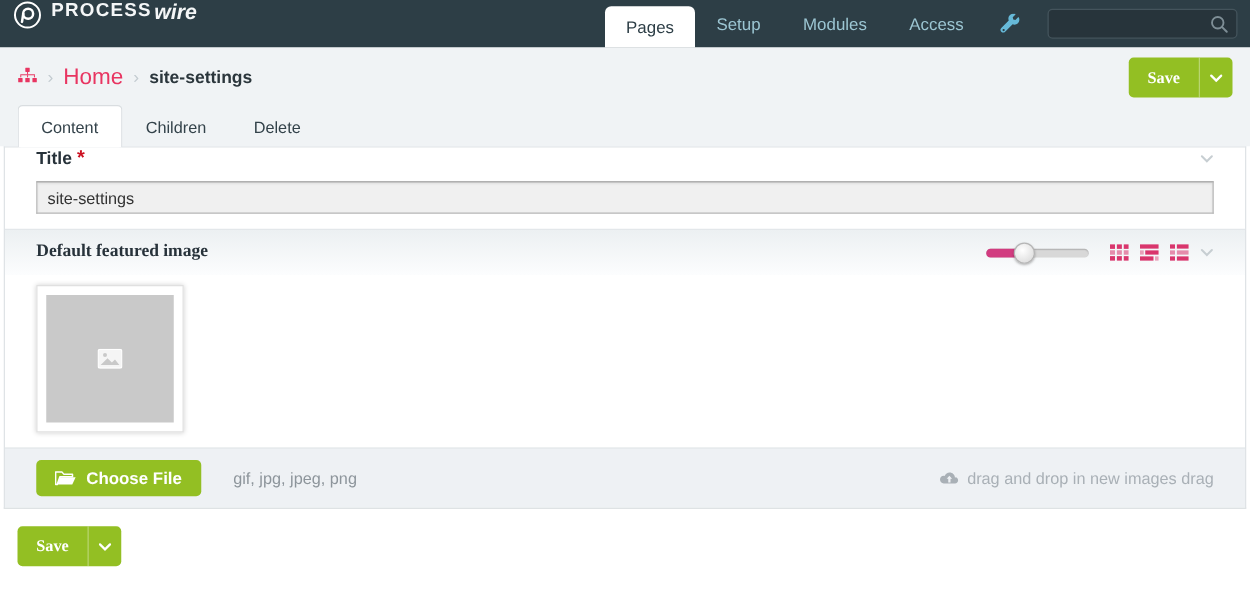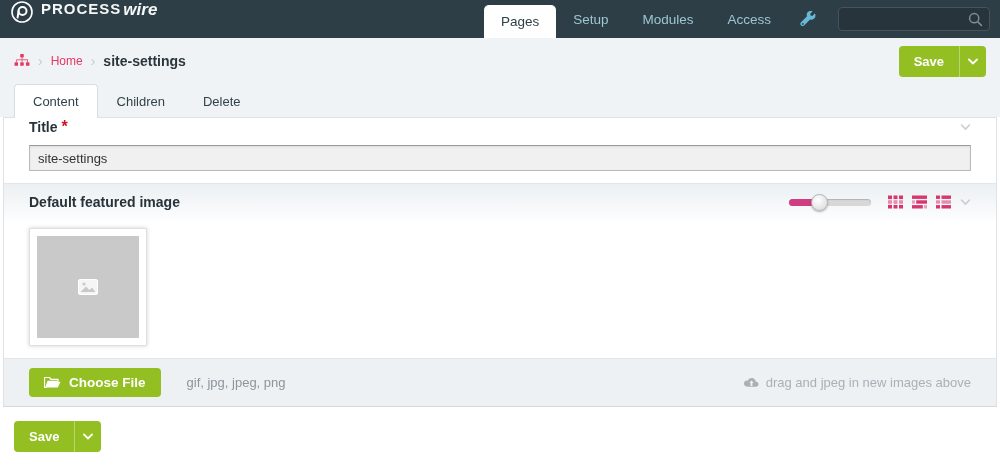--- a/index.html
+++ b/index.html
@@ -15,43 +15,43 @@
   .topnav-item { color:#9cc6d3; font-size:13.5px; padding:0 17px; display:flex; align-items:center; cursor:pointer; }
   .topnav-item.active { background:#fff; color:#2d3e46; border-radius:5px 5px 0 0; margin-top:5px; padding:0 17px; display:flex; align-items:center; }
   .wrench-wrap { display:flex; align-items:center; padding:0 12px; cursor:pointer; }
   .searchbox { align-self:center; margin:0 10px 0 10px; width:152px; height:24px; background:#27343b; border:1px solid #44545c; border-radius:4px; position:relative; }
   .searchbox input { width:100%; height:100%; background:transparent; border:none; outline:none; color:#cfd8dc; font-size:12px; padding:0 24px 0 8px; }
   .searchbox .mag { position:absolute; right:6px; top:4px; }
 
   
   .crumbbar { height:46px; background:#f0f3f5; display:flex; align-items:center; padding:0 14px; position:relative; }
   .crumb-sep { color:#c3cbd0; margin:0 8px; font-size:14px; }
-  .crumb-home { color:#e83561; font-size:12px; text-decoration:none; cursor:pointer; }
+  .crumb-home { color:#e83561; font-size:18px; text-decoration:none; cursor:pointer; }
   .crumb-current { color:#2b363c; font-size:14px; font-weight:bold; }
   .save-btn { position:absolute; right:14px; top:8px; }
 
-  .pw-btn { display:inline-flex; align-items:stretch; background:#93bf23; border-radius:4px; color:#fff; font-weight:bold; font-size:13px; cursor:pointer; overflow:hidden; }
+  .pw-btn { display:inline-flex; align-items:stretch; background:#93bf23; border-radius:4px; color:#fff; font-weight:bold; font-size:13px; cursor:pointer; overflow:hidden;font-family:Liberation Serif, serif; }
   .pw-btn .btn-main { padding:8px 15px; }
   .pw-btn .btn-caret { padding:8px 8px; border-left:1px solid rgba(255,255,255,0.35); display:flex; align-items:center; }
 
   
   .tabrow { height:33px; background:#f0f3f5; display:flex; align-items:flex-start; padding-left:14px; position:relative; z-index:2; }
   .tab { font-size:13px; color:#33424a; padding:9px 18px; cursor:pointer; border:1px solid transparent; border-bottom:none; }
   .tab.active { background:#fff; border-color:#d9dde0; border-radius:4px 4px 0 0; margin-bottom:-1px; }
 
   
   .panel { margin:0 3px; background:#fff; border:1px solid #dfe3e6; border-bottom-color:#d4d9dc; position:relative; z-index:1; }
 
   .title-section { padding:0 25px 12px; border-bottom:1px solid #e3e7ea; }
   .field-head { display:flex; align-items:center; justify-content:space-between; }
   .field-label { font-size:14px; font-weight:bold; color:#27323a; }
   .req { color:#cc1122; font-weight:bold; margin-left:4px; }
   .text-input { margin-top:9px; width:100%; height:26px; background:#f0f0f0; border:1px solid #b9b9b9; border-top-color:#9a9a9a; padding:4px 8px; font-size:13px; color:#333; font-family:"Liberation Sans", sans-serif; box-shadow: inset 0 1px 2px rgba(0,0,0,0.08); }
 
-  .img-header { padding:10px 25px; background:linear-gradient(#ecf0f2, #fcfdfe); display:flex; align-items:center; }
+  .img-header { padding:10px 25px; background:linear-gradient(#ecf0f2, #fcfdfe); display:flex; align-items:center;font-family:Liberation Serif, serif; }
   .img-controls { margin-left:auto; display:flex; align-items:center; gap:9px; }
 
   .slider { width:82px; height:7px; background:#d8d8d8; border-radius:4px; position:relative; box-shadow: inset 0 1px 1px rgba(0,0,0,0.18); margin-right:8px; cursor:pointer; }
   .slider-fill { position:absolute; left:0; top:0; height:7px; background:#d23c80; border-radius:4px 0 0 4px; }
   .slider-knob { position:absolute; top:-5px; width:17px; height:17px; border-radius:50%; background:radial-gradient(circle at 40% 35%, #ffffff, #d6d6d6); border:1px solid #b5b5b5; box-shadow:0 1px 2px rgba(0,0,0,0.3); }
 
   .view-icon { cursor:pointer; display:flex; align-items:center; }
 
   .img-body { padding:8px 25px 12px; }
   .thumb-card { width:118px; height:118px; background:#fff; border:1px solid #e0e0e0; box-shadow:0 0 4px rgba(0,0,0,0.18); padding:7px; cursor:pointer; }
@@ -244,21 +244,21 @@
         <span>Choose File</span>
       </div>
       <span class="types-txt">gif, jpg, jpeg, png</span>
       <span class="drop-hint">
         <span style="display:flex;">
           <svg width="16" height="12" viewBox="0 0 16 12">
             <path d="M13 5.1 C12.8 2.8 11 1 8.7 1 6.9 1 5.4 2.1 4.8 3.7 4.6 3.6 4.3 3.6 4 3.6 2.3 3.6 1 4.9 1 6.6 1 8.3 2.3 9.7 4 9.7 h9 c1.4 0 2.5-1.1 2.5-2.5 0-1.2-.9-2.2-2-2.4z" fill="#a9b0b6"></path>
             <path d="M8.5 3.5 L10.7 6 H9.4 V9 H7.6 V6 H6.3 Z" fill="#eef1f4"></path>
           </svg>
         </span>
-        <span>drag and jpeg in new images above</span>
+        <span>drag and drop in new images drag</span>
       </span>
     </div>
   </div>
 </div>
 
 <div class="bottom-area">
   <div class="pw-btn">
     <span class="btn-main">Save</span>
     <span class="btn-caret">
       <span style="display:flex;">

